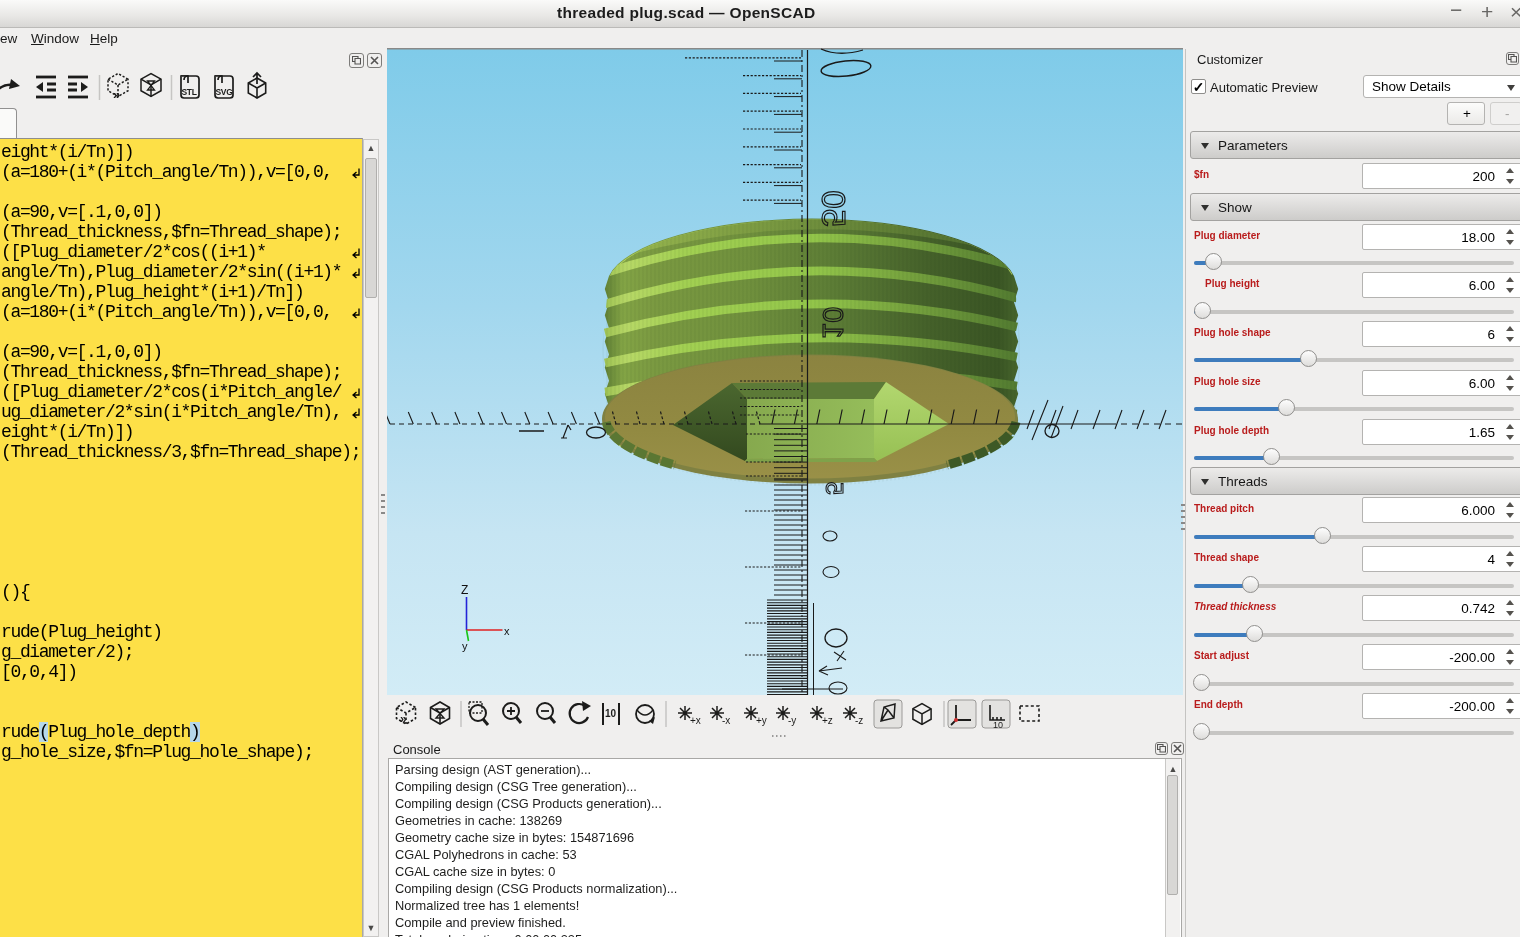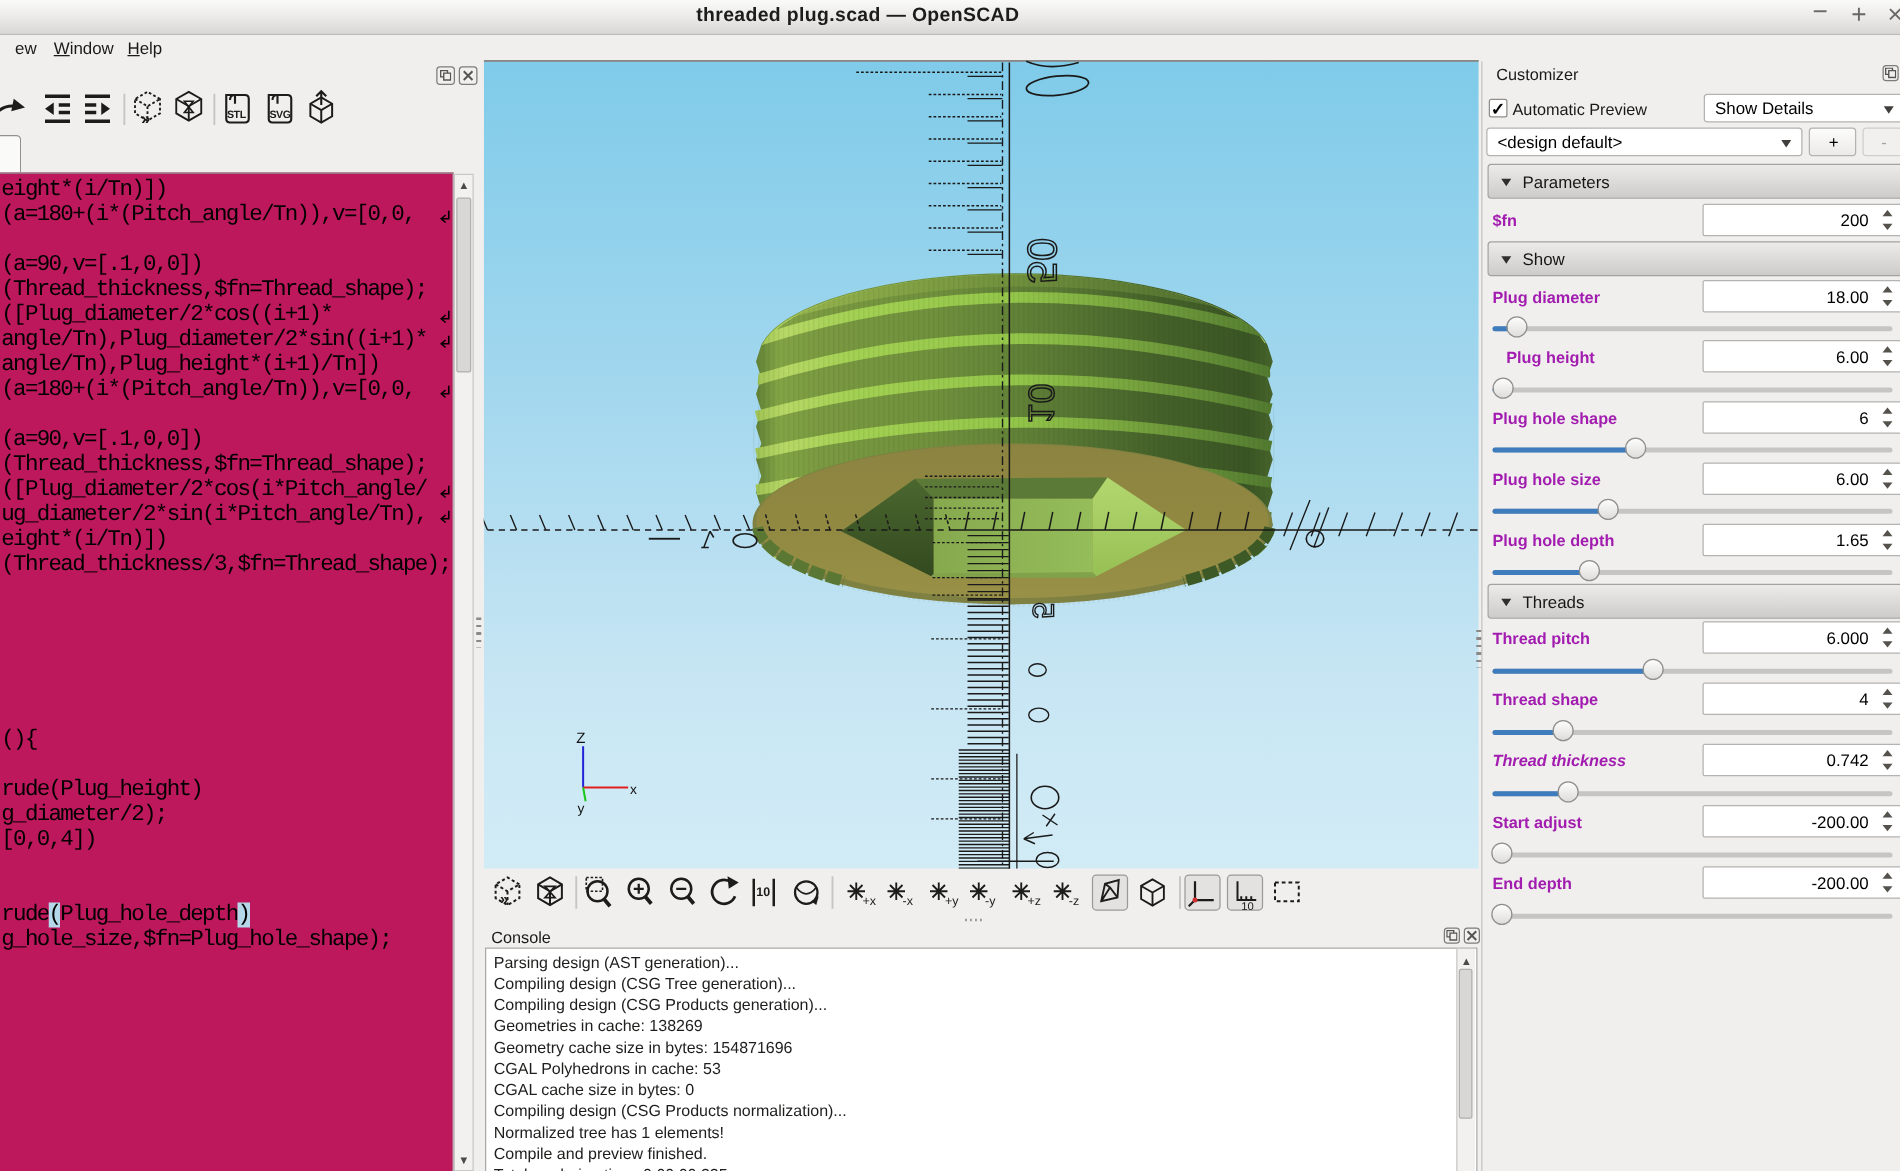--- a/index.html
+++ b/index.html
@@ -7,40 +7,40 @@
   body { position:relative; background:#f0efee; }
   .abs { position:absolute; }
   
   #titlebar { left:0; top:0; width:1520px; height:28px;
     background:linear-gradient(#fafaf9, #e8e7e5 60%, #d8d7d5);
     border-bottom:1px solid #bbbab8; }
   #title { left:557px; top:4px; font-size:15.5px; font-weight:bold; color:#1c1c1c; letter-spacing:0.3px;text-align:center;}
   .winbtn { top:0px; font-size:21px; color:#686765; }
   
   #menubar { left:0; top:28px; width:1520px; height:21px; background:#f0efee; font-size:13.5px; color:#1a1a1a; }
-  #menubar > span { position:absolute; top:3px;padding-left:12px; }
+  #menubar > span { position:absolute; top:3px; }
   .u { text-decoration:underline; }
   
   #leftdock { left:0; top:49px; width:387px; height:888px; background:#f0efee; }
   .dockbtn { width:15px; height:15px; border:1px solid #7d7c7a; border-radius:3px; color:#555; }
   
   #tab { left:0; top:59px; width:17px; height:30px; background:#fafaf9; border:1px solid #919090; border-left:none; border-bottom:none; border-top-right-radius:4px; }
-  #editor { left:0; top:89px; width:363px; height:799px; background:#be185d; border-top:1px solid #8f8e8c; border-right:1px solid #a9a8a6; overflow:hidden;}
+  #editor { left:0; top:89px; width:363px; height:799px; background:#fde047; border-top:1px solid #8f8e8c; border-right:1px solid #a9a8a6; overflow:hidden;}
   #code { font-family:"Liberation Mono", monospace; font-size:18px; letter-spacing:-1.35px; line-height:20px; color:#000; position:absolute; left:1px; top:3px; white-space:pre; }
   .hl { background:#b5d7ea; }
   
   #escroll { left:363px; top:90px; width:16px; height:798px; background:#f2f1f0; border:1px solid #c9c8c6;}
   .sthumb { background:#d8d7d5; border:1px solid #b0afad; border-radius:2px; }
   .sarrow { color:#4a4a48; font-size:9px; text-align:center; width:14px;}
   #consolebox { left:388px; top:758px; width:794px; height:226px; background:#ffffff; border:1px solid #a9a8a6; font-size:12.8px; color:#1e1e1d; line-height:17.0px; }
   #consolebox pre { font-family:"Liberation Sans", sans-serif; position:absolute; left:6px; top:2px; }
   #cscroll { position:absolute; right:1px; top:0px; width:15px; height:178px; background:#f2f1f0; border-left:1px solid #c9c8c6; }
   
   #customizer { left:1185px; top:49px; width:335px; height:888px; background:#f0efee; border-left:1px solid #c4c3c1;}
-  .clabel { font-size:13px; font-weight:bold; color:#a21caf; }
+  .clabel { font-size:10px; font-weight:bold; color:#b91c1c; }
   .chead { position:absolute; left:4px; width:336px; height:28px; background:linear-gradient(#ecebea,#cdccca); border:1px solid #a3a2a0; border-radius:3px; font-size:13.5px; color:#161616;}
   .chead .tri { position:absolute; left:10px; top:11px; width:0; height:0; border-left:4.5px solid transparent; border-right:4.5px solid transparent; border-top:6px solid #2f2f2e; }
   .chead .ht { position:absolute; left:27px; top:6px; }
   .spin { position:absolute; left:176px; width:160px; height:26px; background:#fff; border:1px solid #b4b3b1; border-radius:2px; }
   .spin .val { position:absolute; right:26px; top:5px; font-size:13.5px; color:#000; }
   .spin .arrows { position:absolute; right:0; top:0; width:21px; height:24px; }
   .spin .up { position:absolute; right:7px; top:4px; width:0; height:0; border-left:4px solid transparent; border-right:4px solid transparent; border-bottom:5px solid #55524e;}
   .spin .dn { position:absolute; right:7px; bottom:4px; width:0; height:0; border-left:4px solid transparent; border-right:4px solid transparent; border-top:5px solid #55524e;}
   .slider { position:absolute; left:8px; width:320px; height:18px; }
   .slider .track { position:absolute; left:0; top:8px; width:320px; height:4px; background:#c6c5c3; border-radius:2px; }
@@ -380,24 +380,20 @@
       <svg width="9" height="9" style="position:absolute;left:1px;top:1px">
         <path d="M3,2.5 H8.5 V8 H3 Z M3,5.5 H0.5 V0.5 H6 V2.5" fill="none" stroke="#555453" stroke-width="1.1"></path>
       </svg>
     </div>
     <div class="abs" style="left:5px; top:30px; width:15px; height:15px; background:#fff; border:1px solid #8f8e8c; border-radius:2px; font-size:14px; font-weight:bold; color:#000; line-height:14px; text-align:center;">✓</div>
     <span class="abs" style="left:24px; top:31px; font-size:13px; color:#1a1a1a;">Automatic Preview</span>
     <div class="combo" style="left:177px; top:26px; width:161px; height:23px;">
       <span style="position:absolute; left:8px; top:3px;">Show Details</span>
       <span class="ar"></span>
     </div>
-    <div class="combo" style="left:3px; top:53px; width:253px; height:23px;">
-      <span style="position:absolute; left:8px; top:3px;">&lt;design default&gt;</span>
-      <span class="ar"></span>
-    </div>
     <div class="combo" style="left:261px; top:53px; width:38px; height:23px; background:linear-gradient(#fcfcfb,#ebeae8);">
       <span style="position:absolute; left:15px; top:3px;">+</span>
     </div>
     <div class="combo" style="left:304px; top:53px; width:32px; height:23px; background:#f1f0ef; border-color:#cfcecc;">
       <span style="position:absolute; left:14px; top:3px; color:#a5a4a2;">-</span>
     </div>
 
     <div class="chead" style="top:82px;">
       <span class="tri"></span>
       <span class="ht">Parameters</span>

